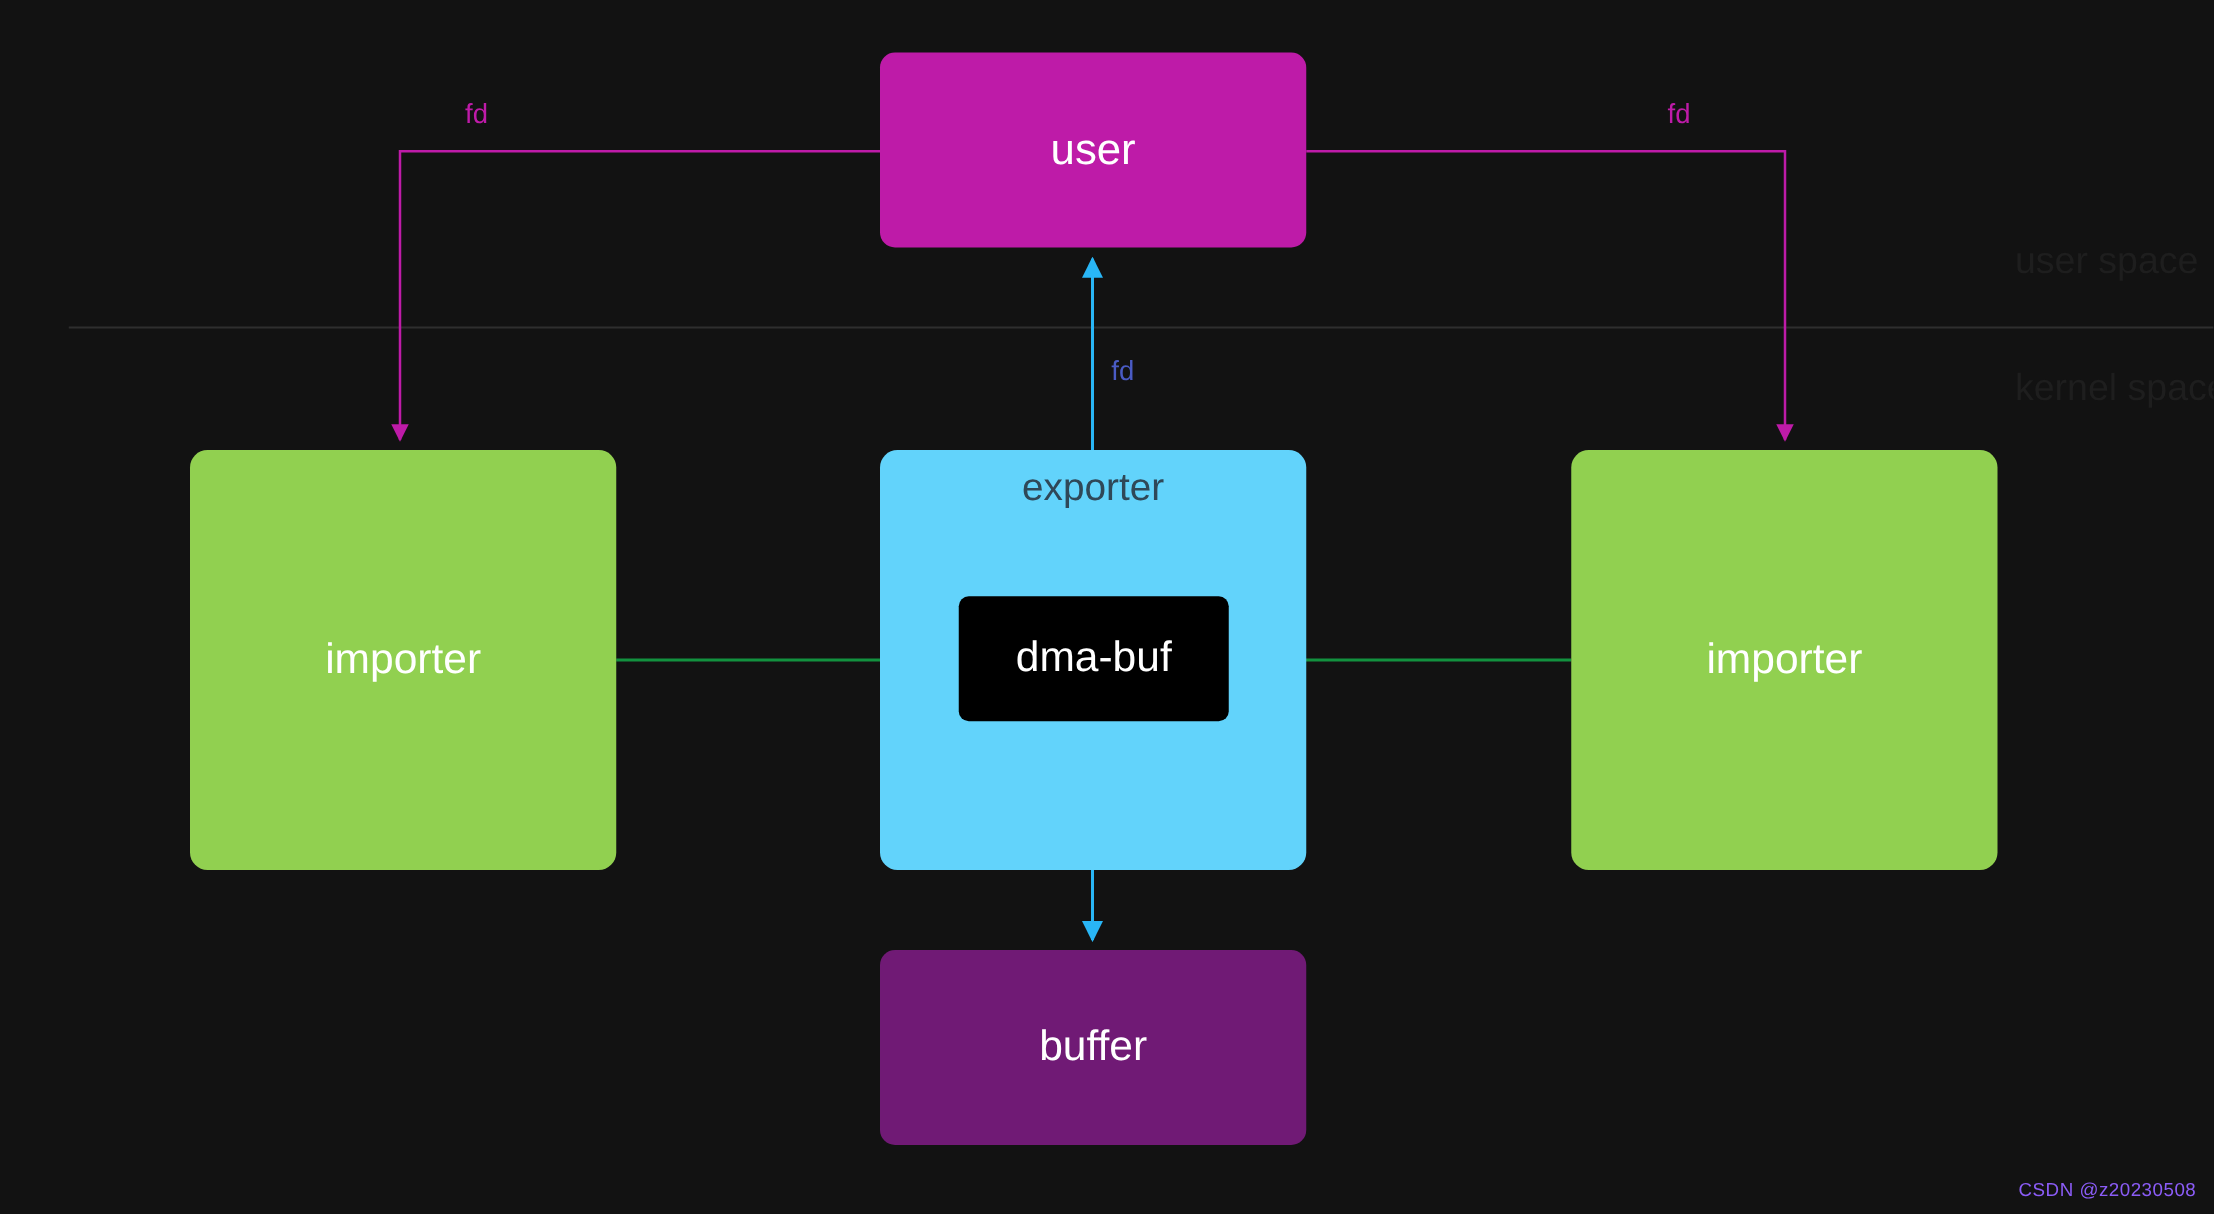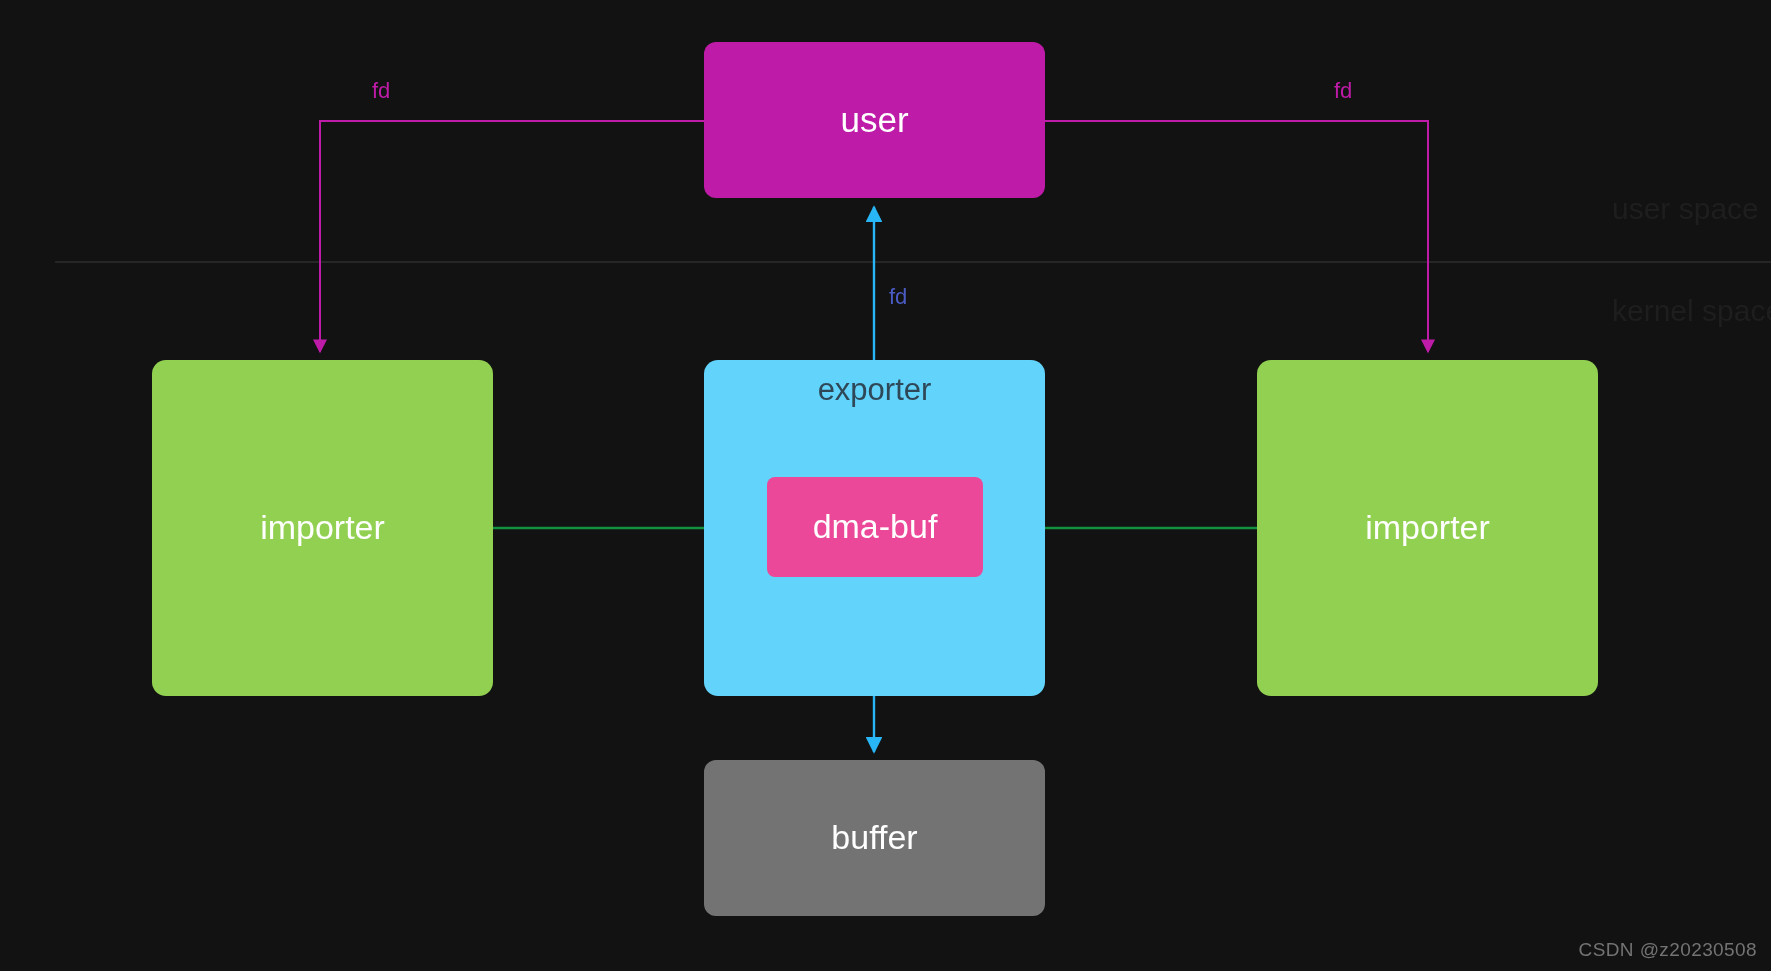--- a/index.html
+++ b/index.html
@@ -59,21 +59,21 @@
     align-items: flex-start;
     color: #2F4858;
     font-size: 31px;
   }
   .node.exporter .node-label {
     margin-top: 13px;
   }
   .node.dmabuf {
     left: 767px;  top: 477px;
     width: 216px; height: 100px;
-    background: #ec4899;
+    background: #000000;
     border-radius: 8px;
     color: #ffffff;
     font-size: 34px;
     z-index: 3;
   }
   .node.importer-left {
     left: 152px;  top: 360px;
     width: 341px; height: 336px;
     background: #91D050;
     border-radius: 14px;
@@ -84,21 +84,21 @@
     left: 1257px; top: 360px;
     width: 341px; height: 336px;
     background: #91D050;
     border-radius: 14px;
     color: #ffffff;
     font-size: 34px;
   }
   .node.buffer {
     left: 704px;  top: 760px;
     width: 341px; height: 156px;
-    background: #737373;
+    background: #701a75;
     color: #ffffff;
     font-size: 34px;
   }
 
   
   .edge-label {
     position: absolute;
     font-size: 22px;
     white-space: nowrap;
   }
@@ -112,22 +112,22 @@
     white-space: nowrap;
     color: #1e1e1e;
   }
   .space-label.user-space   { left: 1612px; top: 192px; }
   .space-label.kernel-space { left: 1612px; top: 294px; }
 
   .watermark {
     position: absolute;
     right: 14px;
     bottom: 10px;
-    font-size: 19px;
-    color: #737373;
+    font-size: 15px;
+    color: #8b5cf6;
     letter-spacing: 0.4px;
     white-space: nowrap;
   }
 </style>
 </head>
 <body>
 
 <div id="canvas">
 
   <svg id="svg-layer" viewBox="0 0 1771 971" width="1771" height="971" xmlns="http://www.w3.org/2000/svg">

